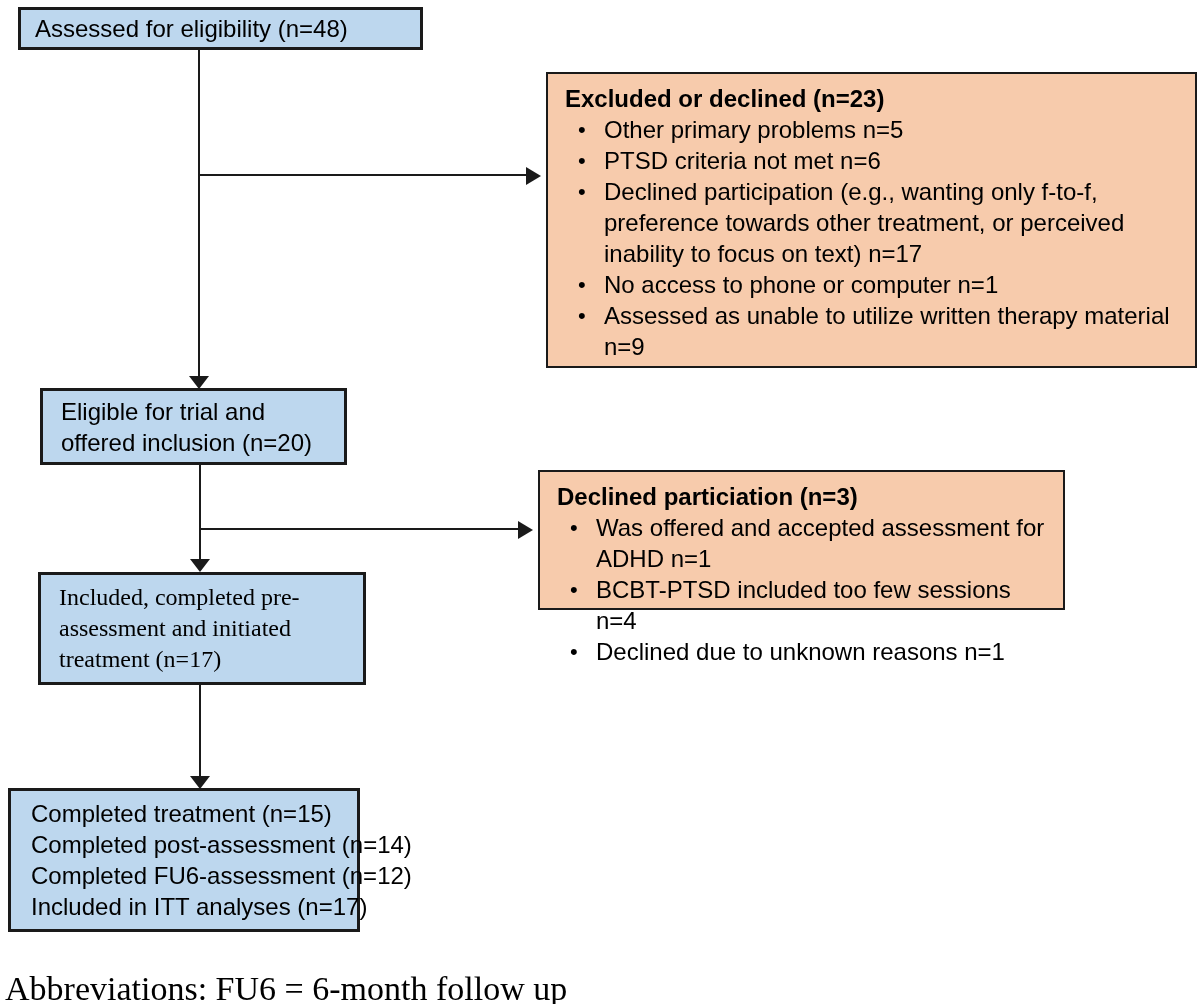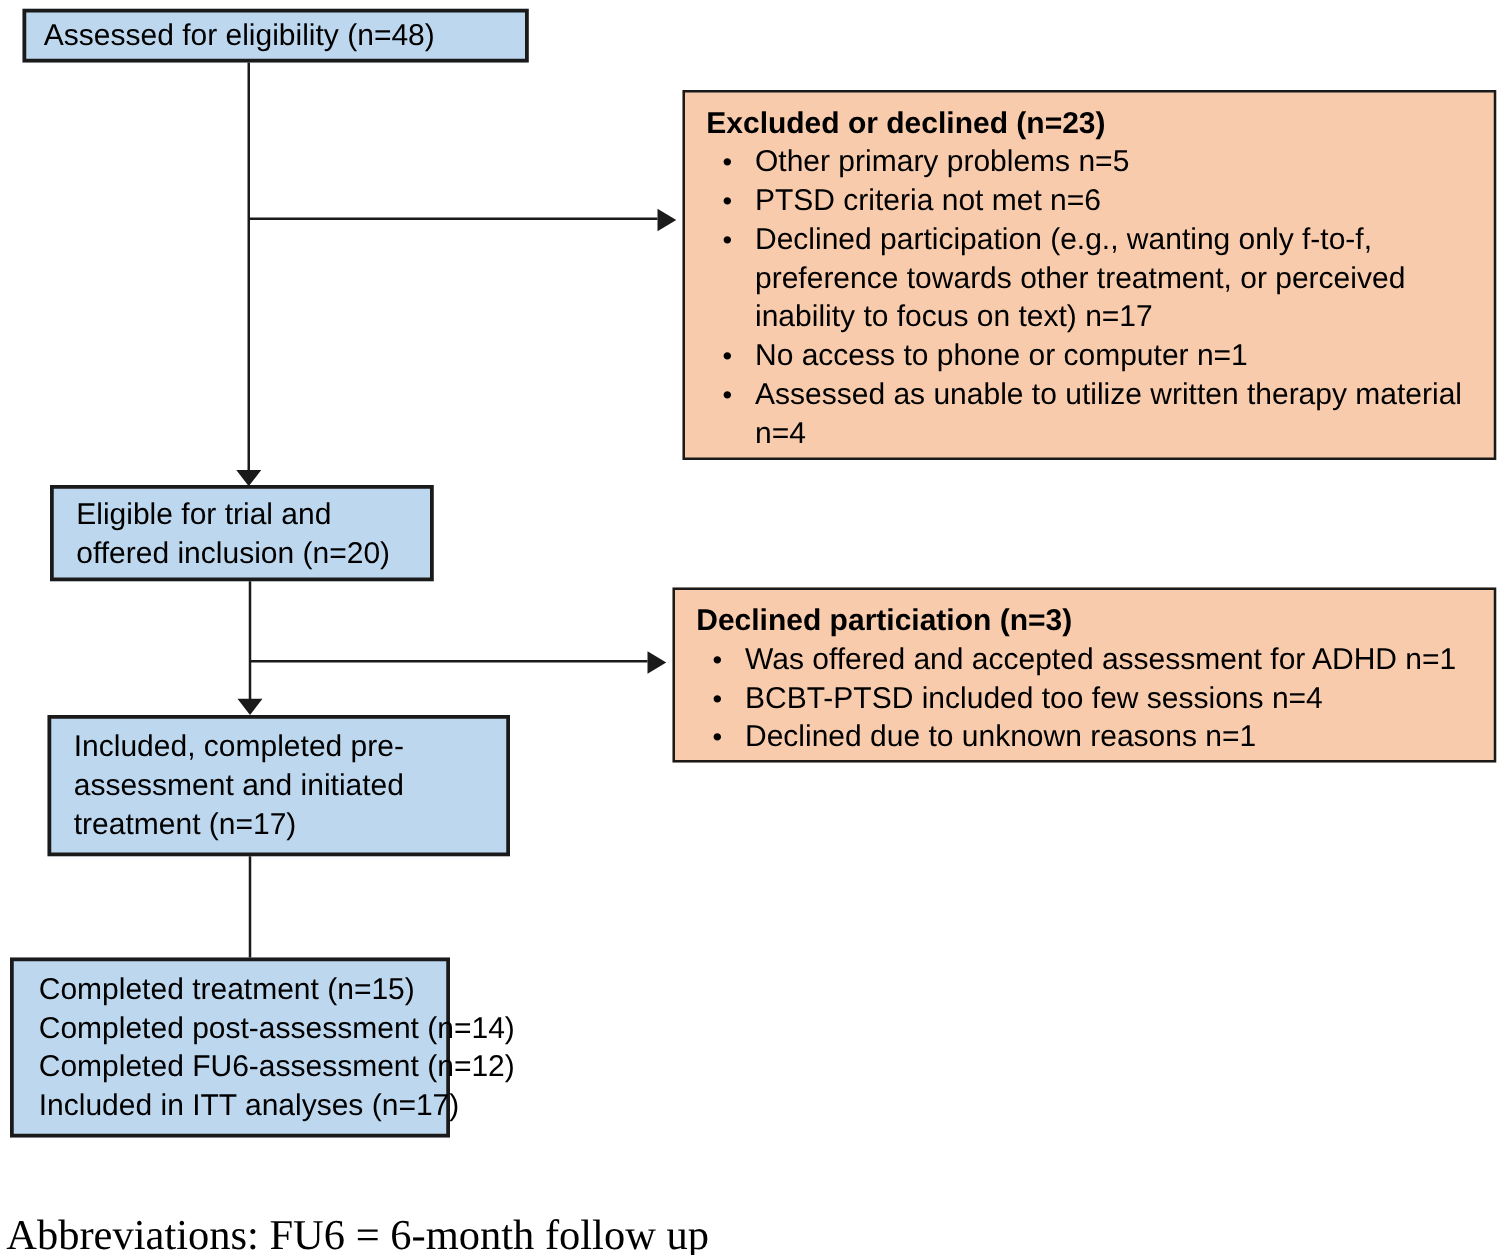--- a/index.html
+++ b/index.html
@@ -110,58 +110,58 @@
     <div class="bullet-row">
       <span class="bullet-marker">•</span>
       <span class="bullet-text">Declined participation (e.g., wanting only f-to-f, preference towards other  treatment, or perceived inability to focus on text) n=17</span>
     </div>
     <div class="bullet-row">
       <span class="bullet-marker">•</span>
       <span class="bullet-text">No access to phone or computer n=1</span>
     </div>
     <div class="bullet-row">
       <span class="bullet-marker">•</span>
-      <span class="bullet-text">Assessed as unable to utilize written therapy material n=4</span>
+      <span class="bullet-text">Assessed as unable to utilize written therapy material n=9</span>
     </div>
   </div>
 
   <div class="box blue" style="left:40px; top:388px; width:307px; height:77px; padding:12px 18px;">
     <div>Eligible for trial and offered inclusion (n=20)</div>
   </div>
 
   <div class="vline" style="left:199px; top:465px; height:95px;"></div>
   <div class="arrow-down" style="left:190px; top:559px;"></div>
 
   <div class="hline" style="left:200px; top:528px; width:318px;"></div>
   <div class="arrow-right" style="left:518px; top:521px;"></div>
 
-  <div class="box orange" style="left:538px; top:470px; width:659px; height:140px;">
+  <div class="box orange" style="left:538px; top:470px; width:527px; height:140px;">
     <div class="box-title">Declined particiation (n=3)</div>
     <div class="bullet-row">
       <span class="bullet-marker">•</span>
       <span class="bullet-text">Was offered and accepted assessment for ADHD n=1</span>
     </div>
     <div class="bullet-row">
       <span class="bullet-marker">•</span>
       <span class="bullet-text">BCBT-PTSD included too few sessions n=4</span>
     </div>
     <div class="bullet-row">
       <span class="bullet-marker">•</span>
       <span class="bullet-text">Declined due to unknown reasons n=1</span>
     </div>
   </div>
 
-  <div class="box blue" style="left:38px; top:572px; width:370px; height:113px; padding:0 18px;">
+  <div class="box blue" style="left:38px; top:572px; width:328px; height:113px; padding:0 18px;font-family:Liberation Serif, serif;">
     <div>Included, completed pre-assessment and initiated treatment (n=17)</div>
   </div>
 
   <div class="vline" style="left:199px; top:685px; height:92px;"></div>
   <div class="arrow-down" style="left:190px; top:776px;"></div>
 
-  <div class="box blue multiline" style="left:8px; top:766px; width:352px; height:144px; padding:0 20px;">
+  <div class="box blue multiline" style="left:8px; top:788px; width:352px; height:144px; padding:0 20px;">
     <div>Completed treatment (n=15)</div>
     <div>Completed post-assessment (n=14)</div>
     <div>Completed FU6-assessment (n=12)</div>
     <div>Included in ITT analyses (n=17)</div>
   </div>
 
   <div class="footnote">Abbreviations: FU6 = 6-month follow up</div>
 
 </div>
 

